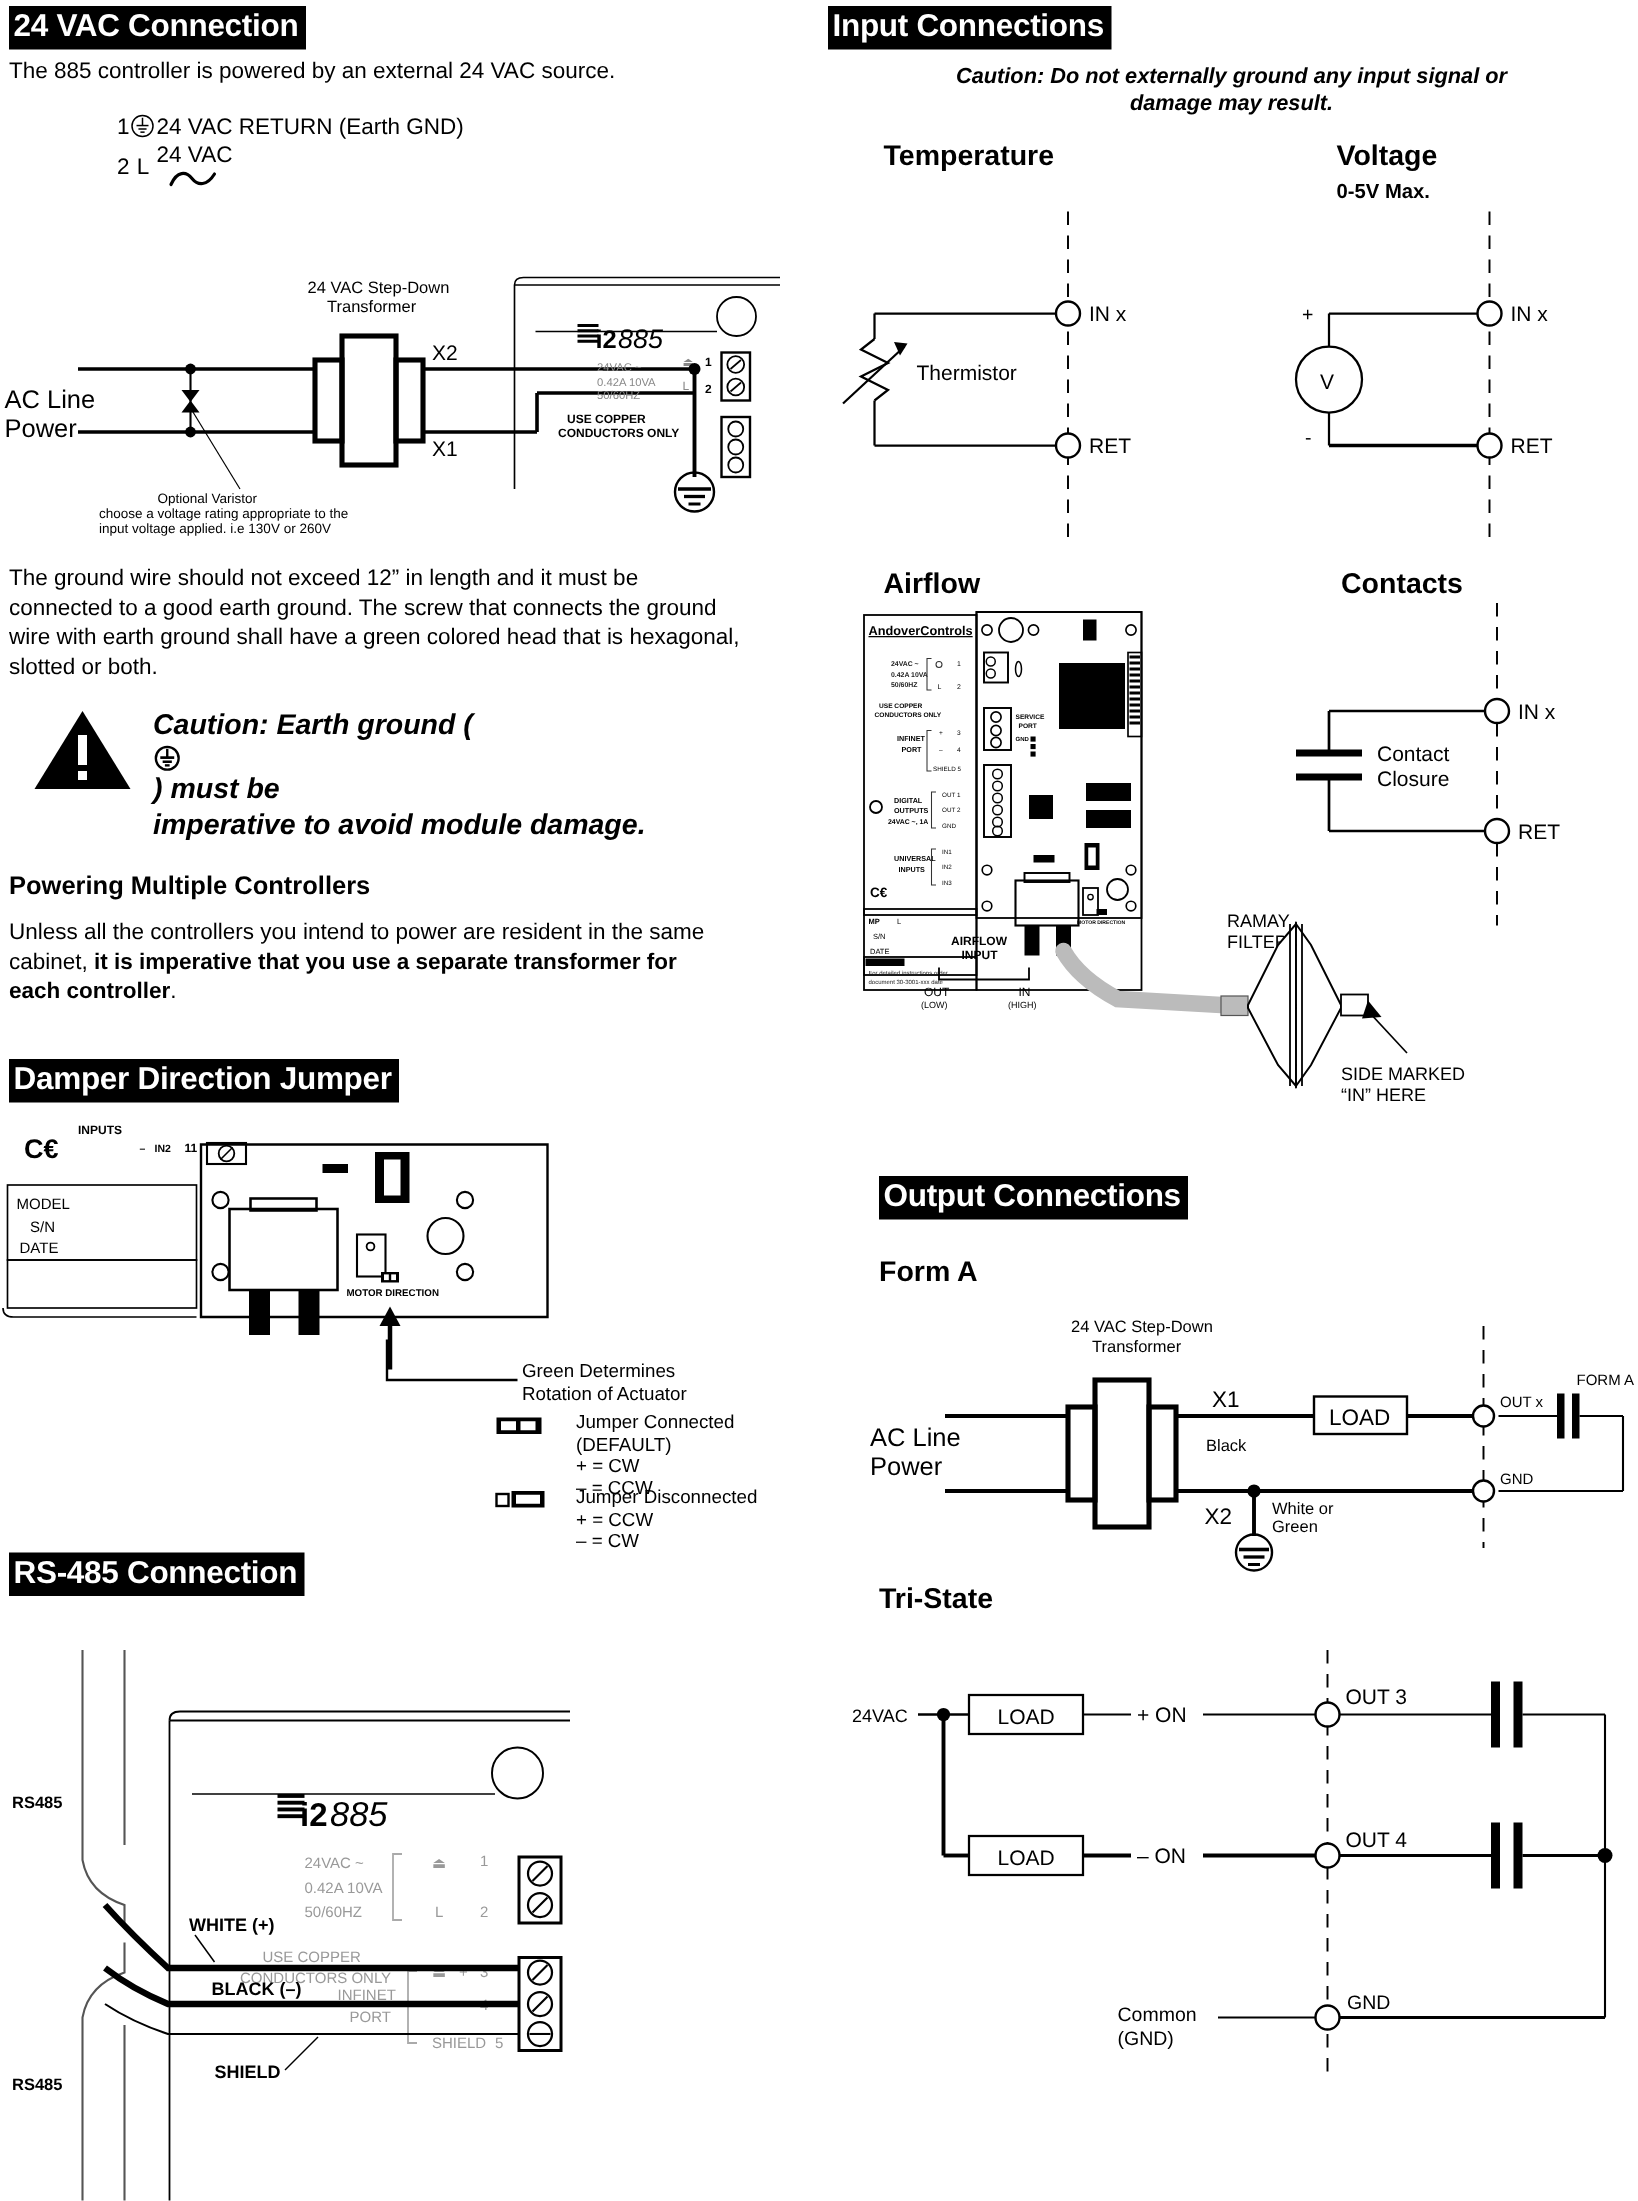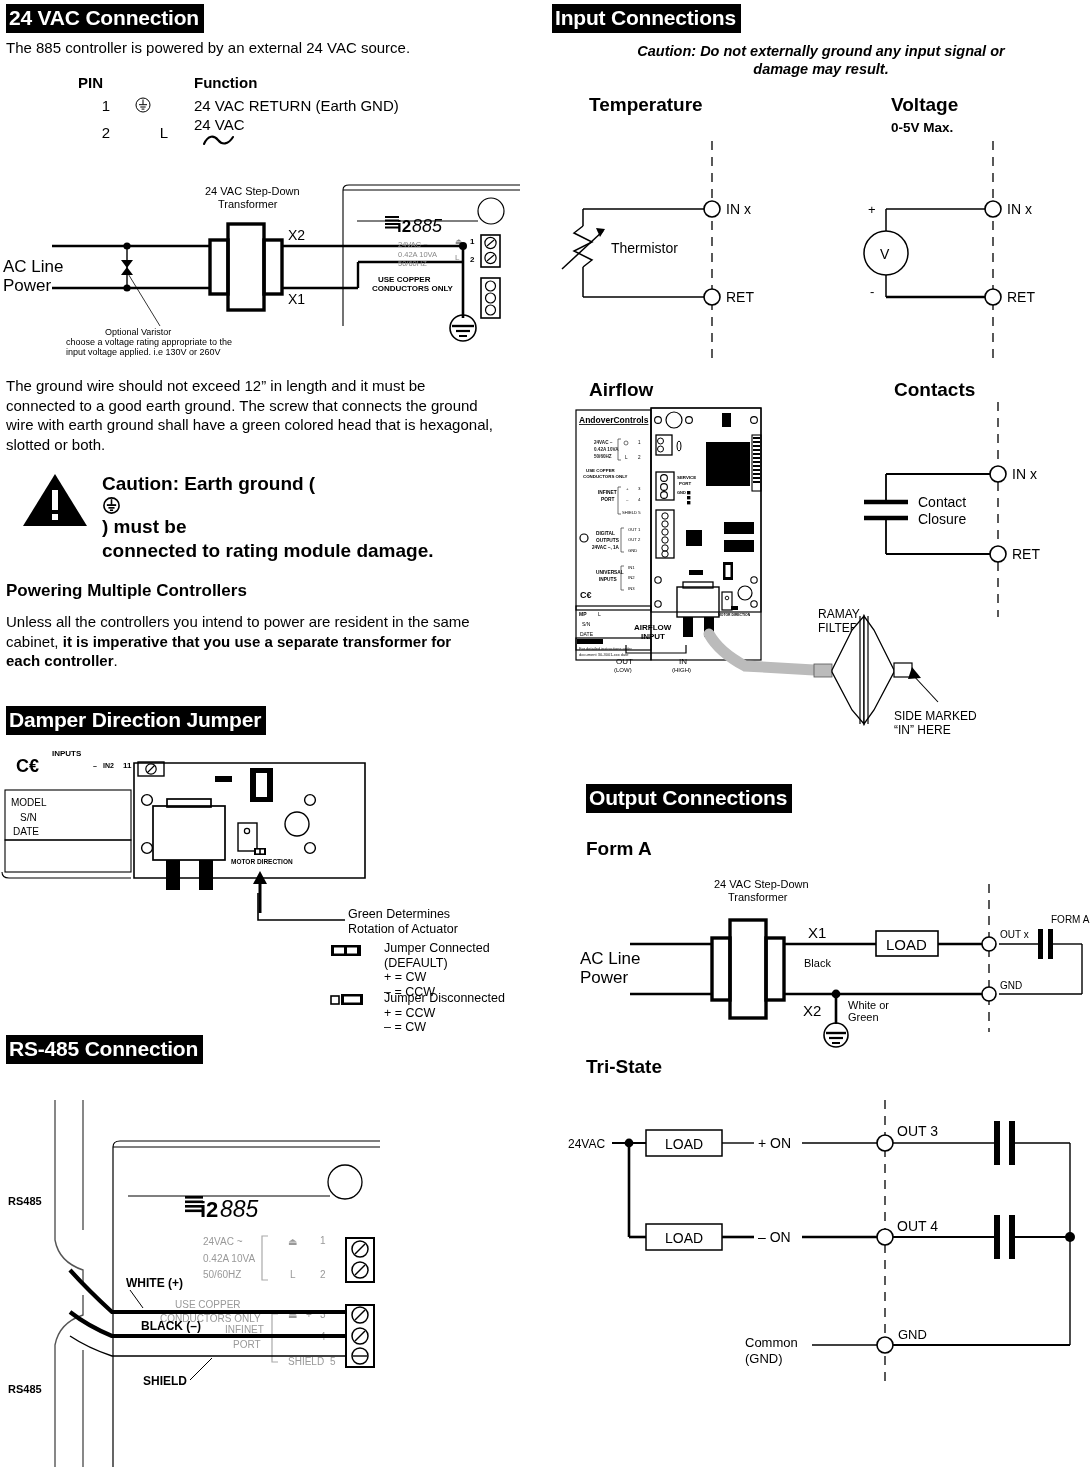--- a/index.html
+++ b/index.html
@@ -34,25 +34,20 @@
 
   <div class="abs" style="left:6px;top:4px;">
     <span class="sect-head">24 VAC Connection</span>
   </div>
 
   <div class="abs body-txt" style="left:6px;top:38px;width:520px;">The 885 controller is powered by an external 24 VAC source.</div>
 
   <div class="abs" style="left:78px;top:74px;">
     <table class="pin">
       <tbody>
-          <tr>
-        <th style="width:56px;">PIN</th>
-        <th style="width:60px;"></th>
-        <th>Function</th>
-      </tr>
       <tr>
         <td style="text-align:center;">1</td>
         <td style="text-align:center;">
           <svg width="18" height="18" viewBox="0 0 18 18">
             <circle cx="9" cy="9" r="7" fill="none" stroke="#000" stroke-width="1"></circle>
             <line x1="9" y1="3.5" x2="9" y2="8.5" stroke="#000" stroke-width="1"></line>
             <line x1="5" y1="8.7" x2="13" y2="8.7" stroke="#000" stroke-width="1"></line>
             <line x1="6.3" y1="11" x2="11.7" y2="11" stroke="#000" stroke-width="1"></line>
             <line x1="7.6" y1="13.1" x2="10.4" y2="13.1" stroke="#000" stroke-width="1"></line>
           </svg>
@@ -143,36 +138,36 @@
       <line x1="463" y1="68" x2="463" y2="140" stroke="#000" stroke-width="2.6"></line>
       <circle cx="463" cy="150" r="13" fill="none" stroke="#000" stroke-width="1.6"></circle>
       <line x1="452" y1="148" x2="474" y2="148" stroke="#000" stroke-width="2.4"></line>
       <line x1="456" y1="153" x2="470" y2="153" stroke="#000" stroke-width="2.2"></line>
       <line x1="459" y1="158" x2="467" y2="158" stroke="#000" stroke-width="2"></line>
     </svg>
   </div>
 
   <div class="abs body-txt" style="left:6px;top:376px;width:488px;">The ground wire should not exceed 12” in length and it must be connected to a good earth ground. The screw that connects the ground wire with earth ground shall have a green colored head that is hexagonal, slotted or both.</div>
 
-  <div class="abs" style="left:22px;top:472px;width:500px;">
+  <div class="abs" style="left:22px;top:472px;width:500px;font-style:italic;">
     <div class="caut-wrap">
       <svg width="66" height="56" viewBox="0 0 66 56">
         <path d="M33 2 L65 54 L1 54 Z" fill="#000"></path>
         <rect x="30" y="18" width="6" height="20" fill="#fff"></rect>
         <rect x="30" y="42" width="6" height="6" fill="#fff"></rect>
       </svg>
       <div class="caut-txt">
         <span>Caution:  Earth ground (</span><svg width="19" height="19" viewBox="0 0 18 18" style="vertical-align:-3px;">
           <circle cx="9" cy="9" r="7.2" fill="none" stroke="#000" stroke-width="1.5"></circle>
           <line x1="9" y1="3" x2="9" y2="8.3" stroke="#000" stroke-width="1.5"></line>
           <line x1="4.6" y1="8.6" x2="13.4" y2="8.6" stroke="#000" stroke-width="1.7"></line>
           <line x1="6.1" y1="11.2" x2="11.9" y2="11.2" stroke="#000" stroke-width="1.6"></line>
           <line x1="7.5" y1="13.5" x2="10.5" y2="13.5" stroke="#000" stroke-width="1.5"></line>
         </svg><span>) must be</span>
-        <div>connected to rating module damage.</div>
+        <div>imperative to avoid module damage.</div>
       </div>
     </div>
   </div>
 
   <div class="abs sub-head" style="left:6px;top:581px;">Powering Multiple Controllers</div>
   <div class="abs" style="left:6px;top:706px;">
     <span class="sect-head">Damper Direction Jumper</span>
   </div>
 
   <div class="abs body-txt" style="left:6px;top:612px;width:482px;"><span>Unless all the controllers you intend to power are resident in the same cabinet, </span><b>it is imperative that you use a separate transformer for each controller</b><span>.</span></div>

